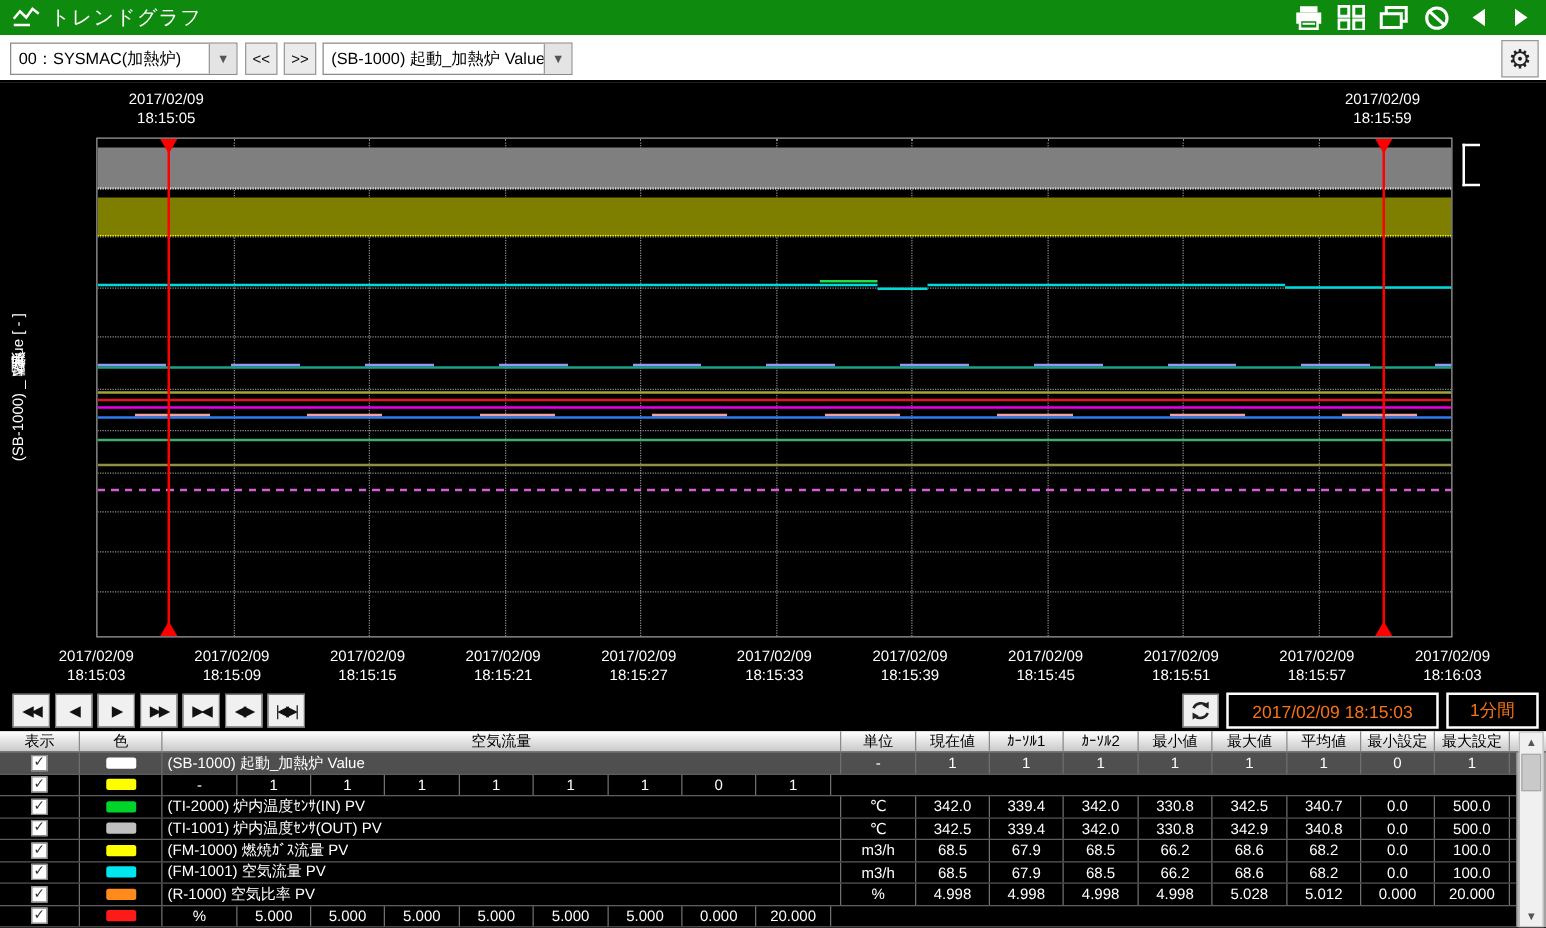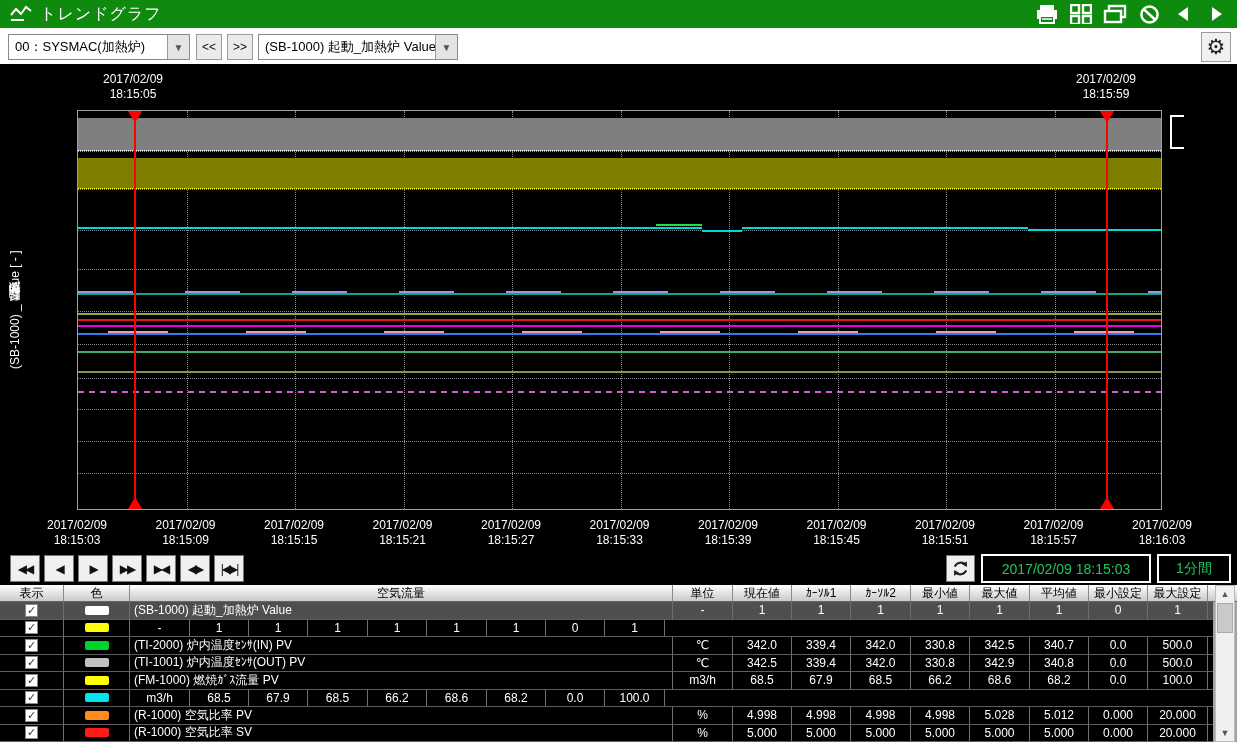--- a/index.html
+++ b/index.html
@@ -39,21 +39,21 @@
   .cursor-line{position:absolute;top:0;width:2px;height:100%;background:#f00;}
   .cur-tri-top{position:absolute;top:0;width:0;height:0;border-left:7px solid transparent;border-right:7px solid transparent;border-top:12px solid #f00;}
   .cur-tri-bot{position:absolute;bottom:0;width:0;height:0;border-left:7px solid transparent;border-right:7px solid transparent;border-bottom:12px solid #f00;}
   #scale-bracket{position:absolute;left:1170px;top:49px;width:14px;height:34px;border-left:2px solid #fff;border-top:2px solid #fff;border-bottom:2px solid #fff;}
   .xtick{position:absolute;top:452px;width:110px;text-align:center;font-size:12px;line-height:15px;color:#fff;}
 
   
   #controlbar{position:absolute;left:0;top:553px;width:1237px;height:32px;background:#000;}
   .navbtn{position:absolute;top:2px;width:30px;height:27px;background:#f0f0f0;border:1px solid #777;color:#111;font-size:12px;display:flex;align-items:center;justify-content:center;letter-spacing:-2px;cursor:pointer;}
   #btn-refresh{position:absolute;left:946px;top:2px;width:29px;height:27px;background:#f0f0f0;border:1px solid #777;display:flex;align-items:center;justify-content:center;cursor:pointer;}
-  .blackbox{position:absolute;top:1px;height:29px;background:#000;border:2px solid #fff;color:#22c55e;font-size:14px;display:flex;align-items:center;justify-content:center;}
+  .blackbox{position:absolute;top:1px;height:29px;background:#000;border:2px solid #fff;color:#f97316;font-size:14px;display:flex;align-items:center;justify-content:center;}
   #box-timestamp{left:981px;width:170px;}
   #box-span{left:1157px;width:74px;}
 
   
   #table{position:absolute;left:0;top:585px;width:1237px;height:157px;background:#a3a3a3;}
   #thead{display:flex;height:17px;background:linear-gradient(#ffffff,#c9c9c9);border-bottom:1px solid #666;}
   .th{font-size:12px;color:#000;display:flex;align-items:center;justify-content:center;border-right:1px solid #8a8a8a;height:100%;white-space:nowrap;overflow:hidden;}
   #tbody{position:absolute;left:0;top:17px;width:1213px;}
   .trow{display:flex;height:17.5px;background:#000;border-bottom:1px solid #5d5d5d;}
   .trow.selected{background:#4f4f4f;}
@@ -360,20 +360,21 @@
           <div class="td" style="width: 59px;">0.0</div>
           <div class="td" style="width: 60px;">100.0</div>
         </div>
         <div class="trow">
           <div class="td" style="width: 64px;">
             <div class="chk">✓</div>
           </div>
           <div class="td" style="width: 66px;">
             <div class="swatch" style="background: rgb(0, 229, 238);"></div>
           </div>
+          <div class="td title" style="width: 543px;">(FM-1001) 空気流量 PV</div>
           <div class="td" style="width: 60px;">m3/h</div>
           <div class="td" style="width: 59px;">68.5</div>
           <div class="td" style="width: 59px;">67.9</div>
           <div class="td" style="width: 60px;">68.5</div>
           <div class="td" style="width: 59px;">66.2</div>
           <div class="td" style="width: 60px;">68.6</div>
           <div class="td" style="width: 59px;">68.2</div>
           <div class="td" style="width: 59px;">0.0</div>
           <div class="td" style="width: 60px;">100.0</div>
         </div>
@@ -395,21 +396,20 @@
           <div class="td" style="width: 59px;">0.000</div>
           <div class="td" style="width: 60px;">20.000</div>
         </div>
         <div class="trow">
           <div class="td" style="width: 64px;">
             <div class="chk">✓</div>
           </div>
           <div class="td" style="width: 66px;">
             <div class="swatch" style="background: rgb(255, 26, 26);"></div>
           </div>
-          <div class="td title" style="width: 543px;">(R-1000) 空気比率 SV</div>
           <div class="td" style="width: 60px;">%</div>
           <div class="td" style="width: 59px;">5.000</div>
           <div class="td" style="width: 59px;">5.000</div>
           <div class="td" style="width: 60px;">5.000</div>
           <div class="td" style="width: 59px;">5.000</div>
           <div class="td" style="width: 60px;">5.000</div>
           <div class="td" style="width: 59px;">5.000</div>
           <div class="td" style="width: 59px;">0.000</div>
           <div class="td" style="width: 60px;">20.000</div>
         </div>

